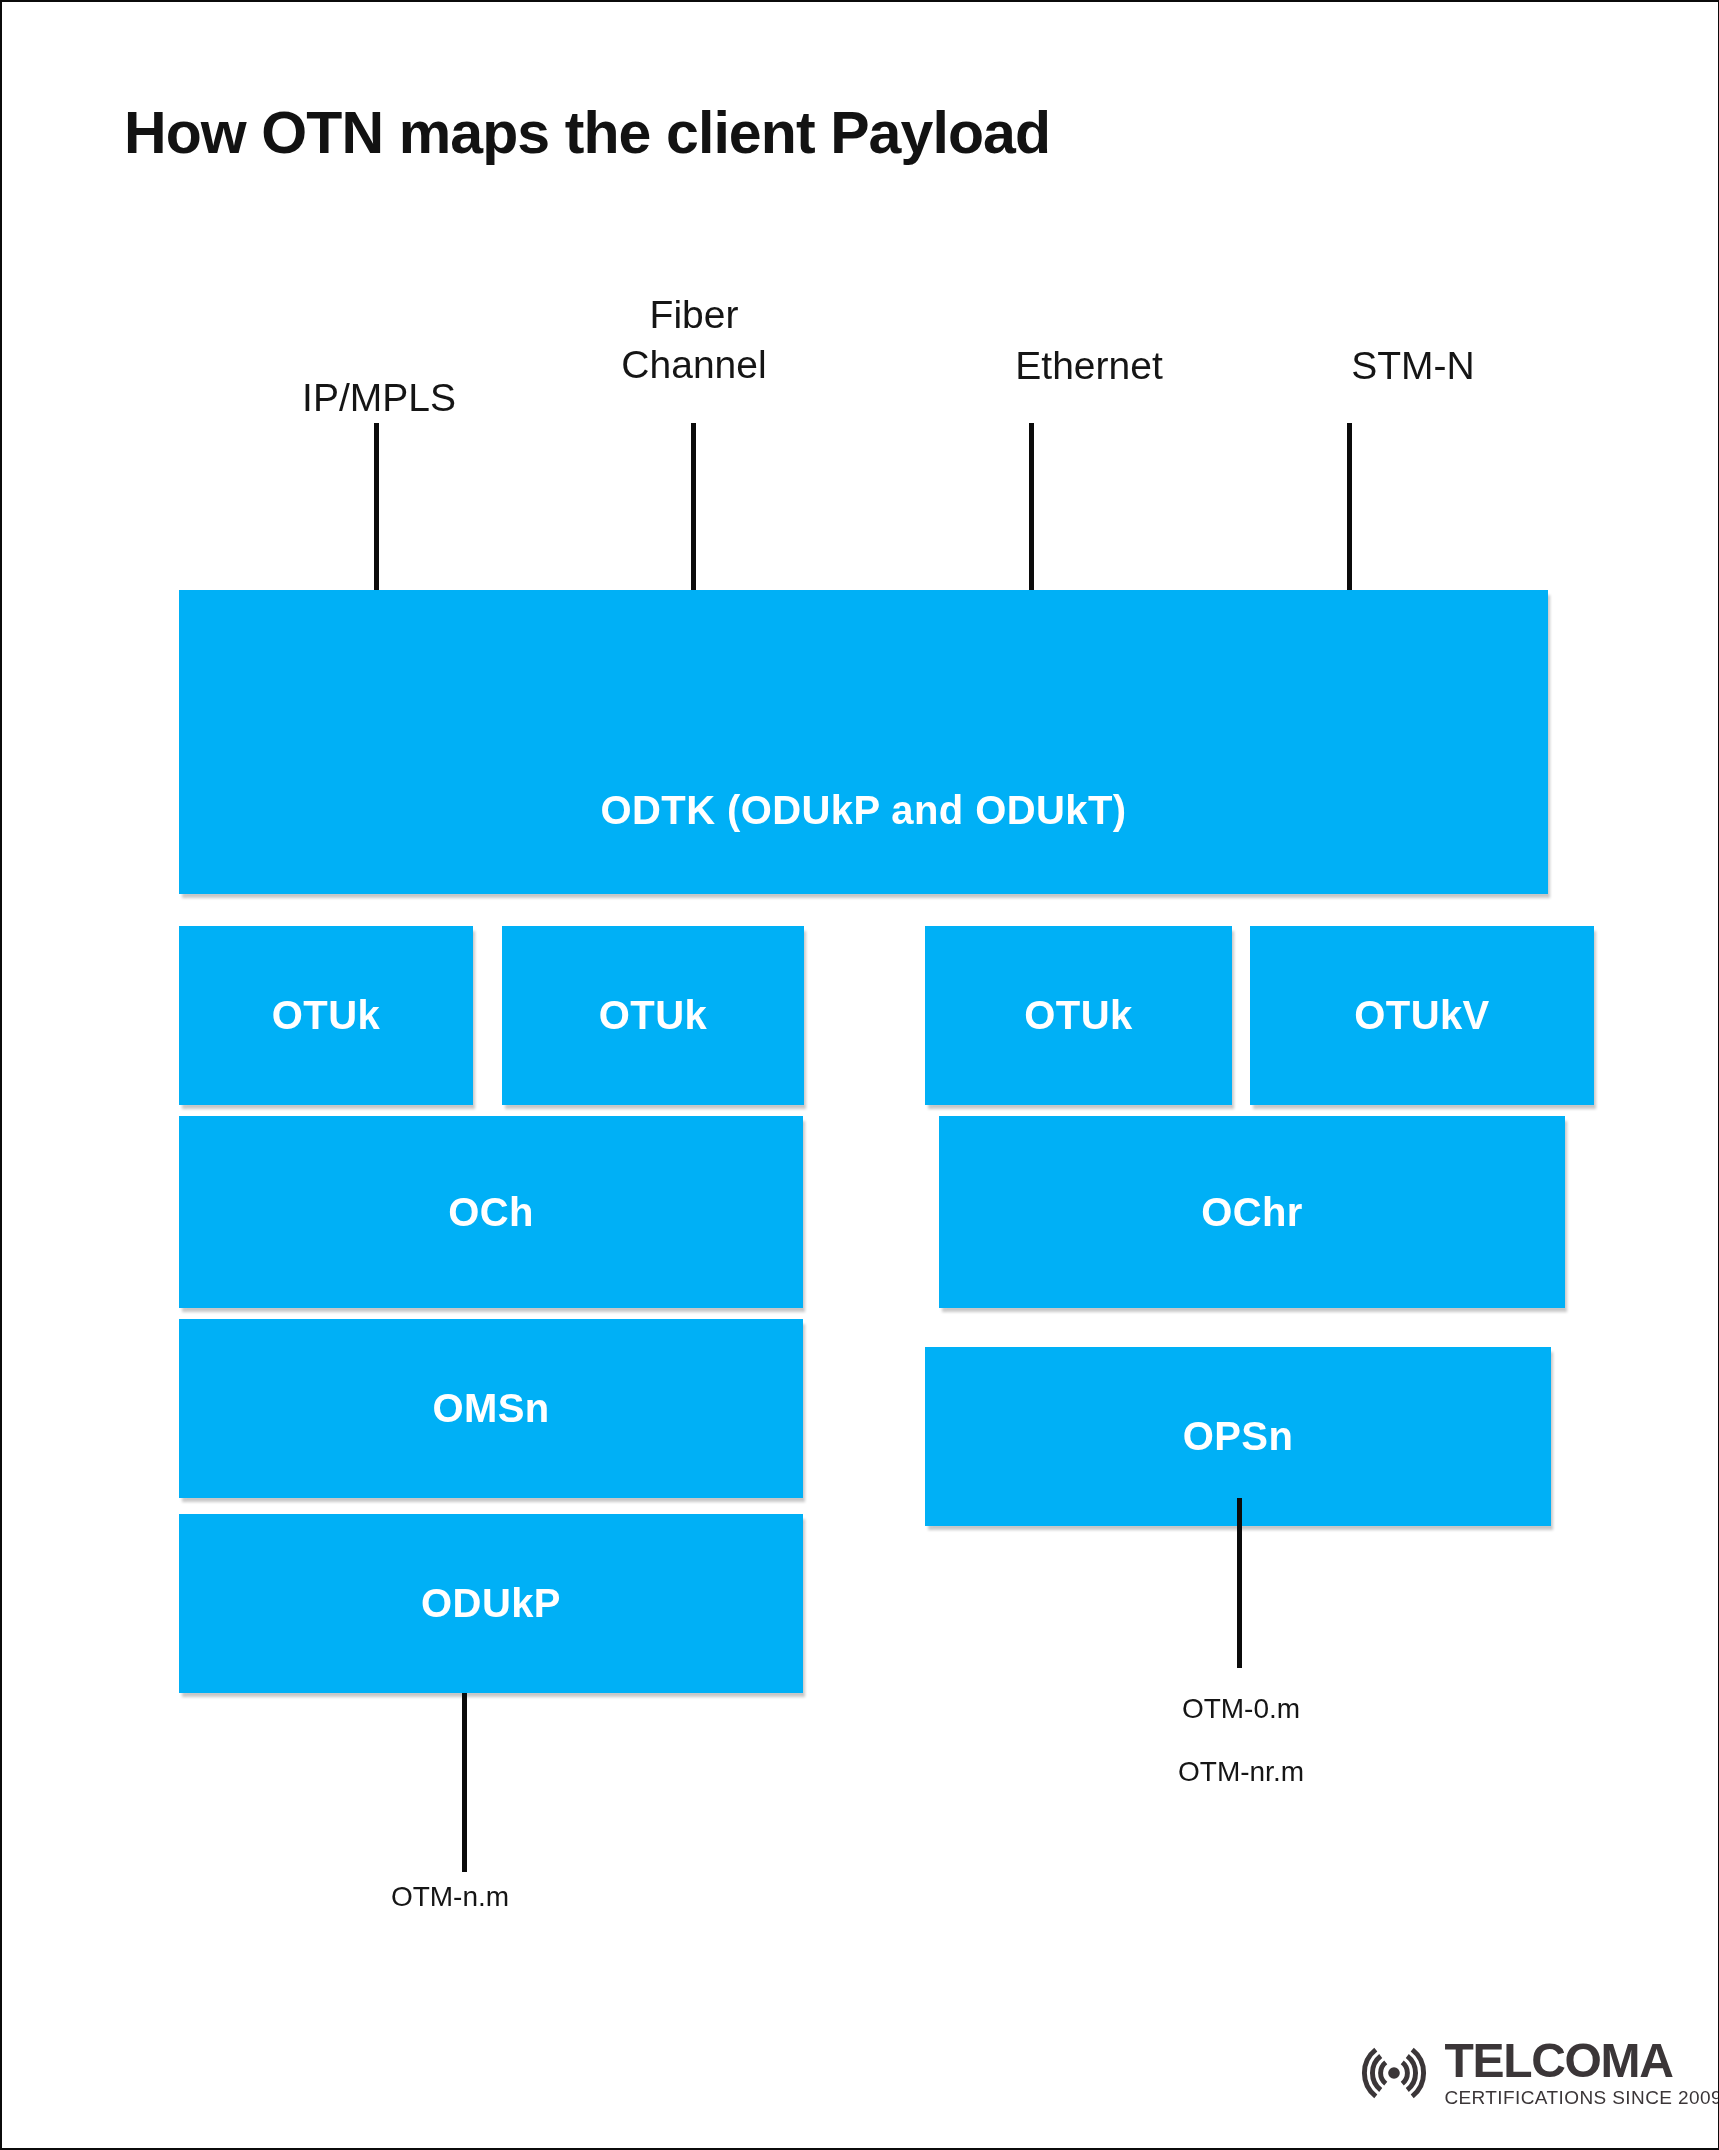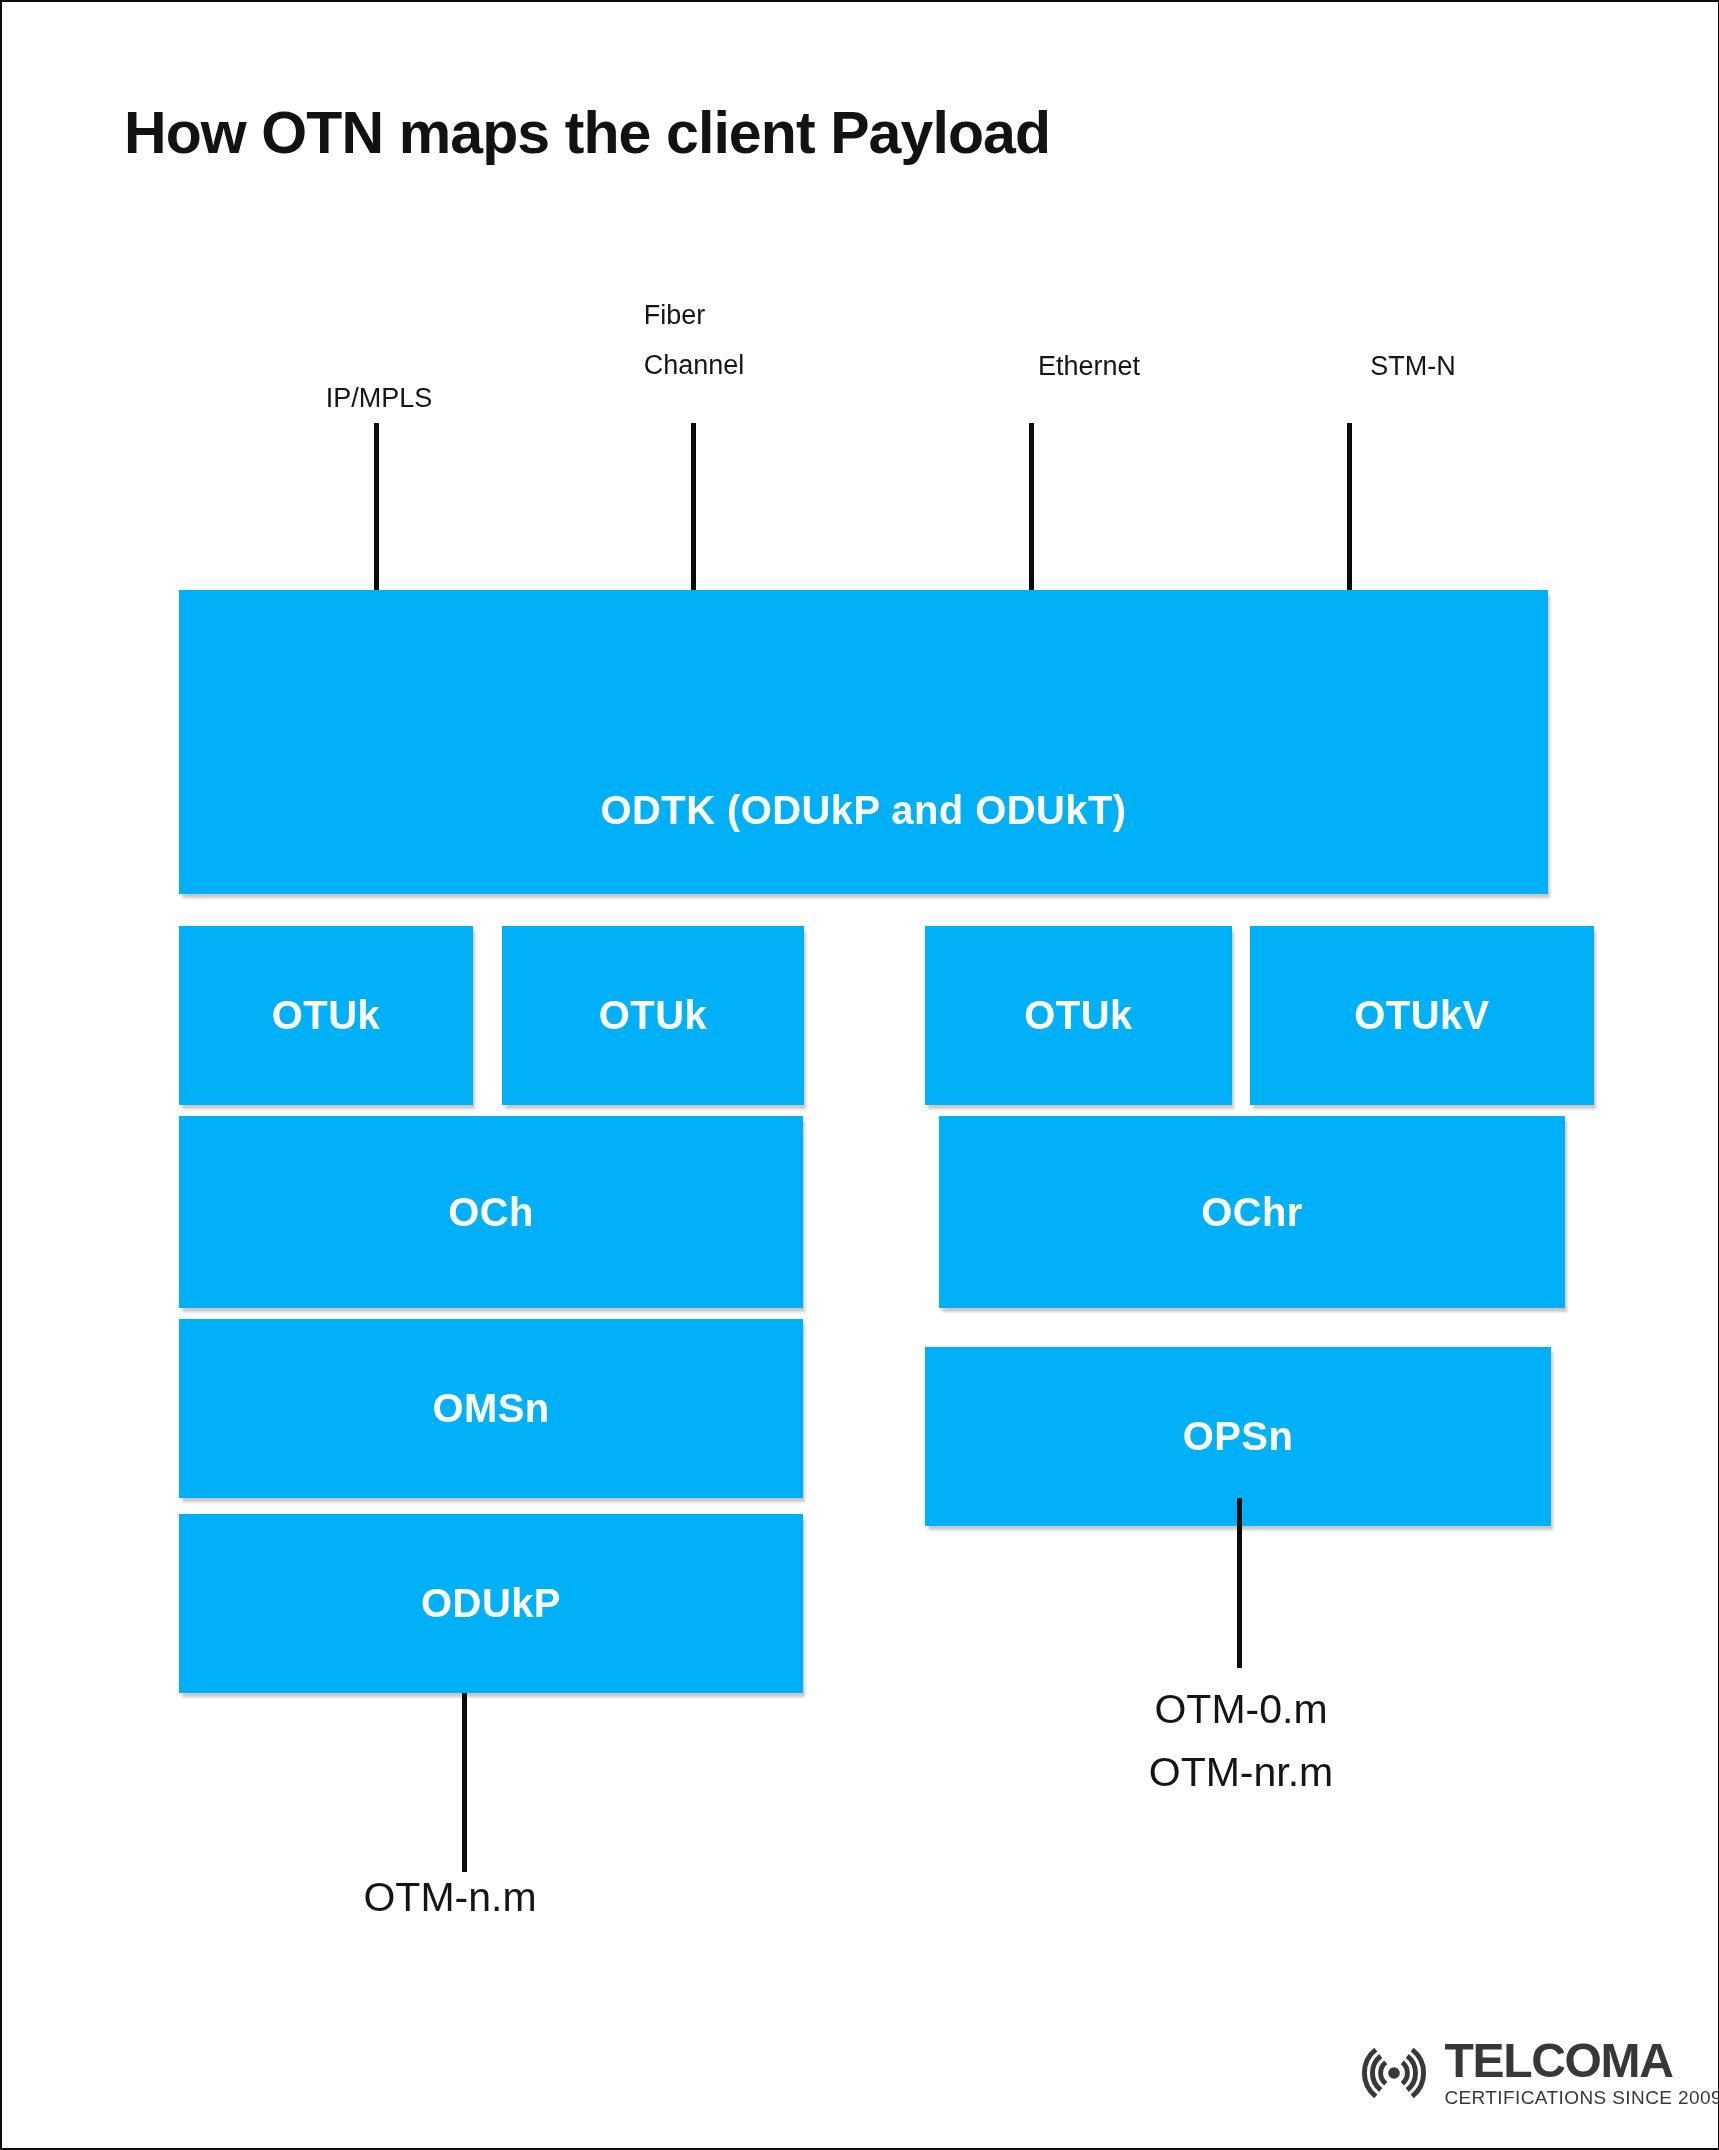--- a/index.html
+++ b/index.html
@@ -21,22 +21,22 @@
     color:var(--ink);
   }
   .title{
     position:absolute;left:122px;top:97px;
     font-size:59px;font-weight:700;letter-spacing:-0.9px;
     color:#121212;white-space:nowrap;
   }
   .client-label{
     position:absolute;
     transform:translateX(-50%);
-    font-size:27px;font-weight:500;line-height:50px;
-    color:#151515;white-space:nowrap;
+    font-size:39px;font-weight:500;line-height:50px;
+    text-align:center;color:#151515;white-space:nowrap;
   }
   .vline{
     position:absolute;width:4.5px;background:var(--ink);
   }
   .bigbox{
     position:absolute;left:177px;top:588px;width:1369px;height:304px;
     background:var(--cyan);
     box-shadow:2.7px 4.5px 2.7px rgba(0,0,0,0.22);
   }
   .opukbar{
@@ -53,21 +53,21 @@
     letter-spacing:0.4px;white-space:nowrap;
   }
   .cyanbox{
     position:absolute;
     background:var(--cyan);
     box-shadow:2.7px 4.5px 2.7px rgba(0,0,0,0.22);
     display:flex;align-items:center;justify-content:center;
   }
   .otm-label{
     position:absolute;transform:translateX(-50%);
-    font-size:41px;font-weight:500;color:#151515;
+    font-size:28px;font-weight:500;color:#151515;
     line-height:50px;text-align:center;white-space:nowrap;
   }
   .logo{
     position:absolute;left:1347px;top:2035px;
     display:flex;align-items:center;
     color:var(--charcoal);
   }
   .logo-text{display:flex;flex-direction:column;margin-left:5.4px;}
   .logo-name{
     font-size:48px;font-weight:800;letter-spacing:-1.3px;

